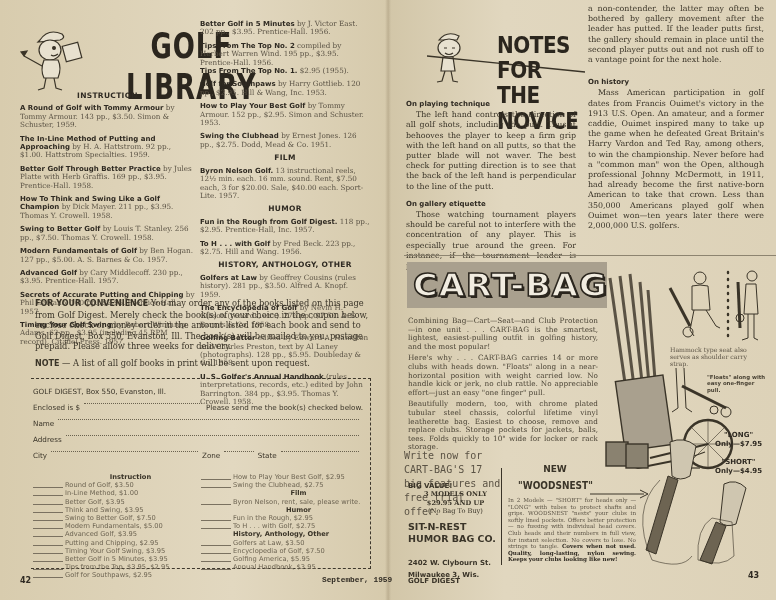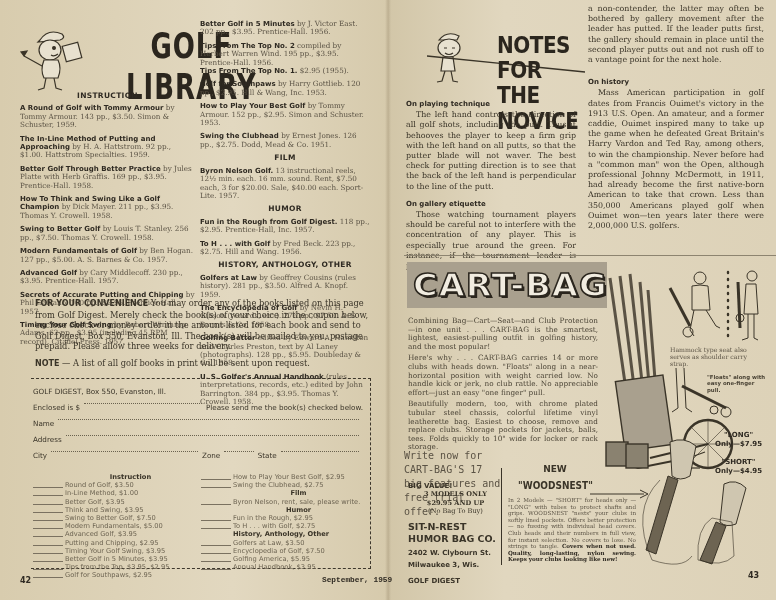--- a/index.html
+++ b/index.html
@@ -62,21 +62,21 @@
     .cartbag-text { position: absolute; left: 6px; top: 0; font-family: "DejaVu Sans", sans-serif; font-weight: bold; font-size: 32px; line-height: 46px; color: #f1ece0; letter-spacing: 1px; -webkit-text-stroke: 1.5px #2b261e; text-shadow: 2px 2px 0 #2b261e; transform: scaleX(1.05); transform-origin: left; }
 
     .ad-copy { position: absolute; left: 408px; top: 317px; width: 190px; font-size: 7.3px; line-height: 8.6px; color: #4b4436; text-align: justify; }
     .ad-copy p { margin-bottom: 3px; }
     .write-now { position: absolute; left: 404px; top: 449px; width: 100px; font-size: 10px; line-height: 14px; color: #5a5244; font-family: "DejaVu Sans Mono", monospace; }
     .big-value { position: absolute; left: 408px; top: 482px; width: 95px; font-size: 7px; line-height: 8.4px; color: #3a3428; }
     .big-value .bv-head { font-family: "DejaVu Sans", sans-serif; font-weight: bold; }
     .big-value .bv-line { font-family: "DejaVu Serif", serif; font-weight: bold; text-align: center; font-size: 6.6px; }
     .company { position: absolute; left: 408px; top: 521px; width: 100px; font-family: "DejaVu Sans", sans-serif; font-weight: bold; color: #3a3428; }
     .company .name { font-size: 9.5px; line-height: 12px; }
-    .company .addr { font-size: 7px; line-height: 12px; margin-top: 2px; }
+    .company .addr { font-size: 7px; line-height: 12px; margin-top: 12px; }
     .right-footer { position: absolute; left: 408px; top: 577px; font-family: "DejaVu Sans", sans-serif; font-weight: bold; font-size: 7px; color: #3a3428; }
     .right-pageno { position: absolute; left: 748px; top: 571px; font-family: "DejaVu Sans", sans-serif; font-weight: bold; font-size: 8px; }
 
     .vrule { position: absolute; left: 501px; top: 468px; width: 1.4px; height: 97px; background: #3a3428; }
     .woods-new { position: absolute; left: 510px; top: 464px; width: 90px; text-align: center; font-family: "DejaVu Sans", sans-serif; font-weight: bold; font-size: 9px; color: #3a3428; }
     .woods-title { position: absolute; left: 508px; top: 480px; width: 95px; text-align: center; font-family: "DejaVu Sans", sans-serif; font-weight: bold; font-size: 9px; color: #3a3428; transform: scaleY(1.2); }
     .woods-copy { position: absolute; left: 508px; top: 497px; width: 128px; font-size: 5.6px; line-height: 6.6px; color: #5a5244; text-align: justify; }
     .woods-copy .em { font-weight: bold; color: #2f2a22; }
 
     .captions { position: absolute; font-family: "DejaVu Sans", sans-serif; color: #3a3428; }

